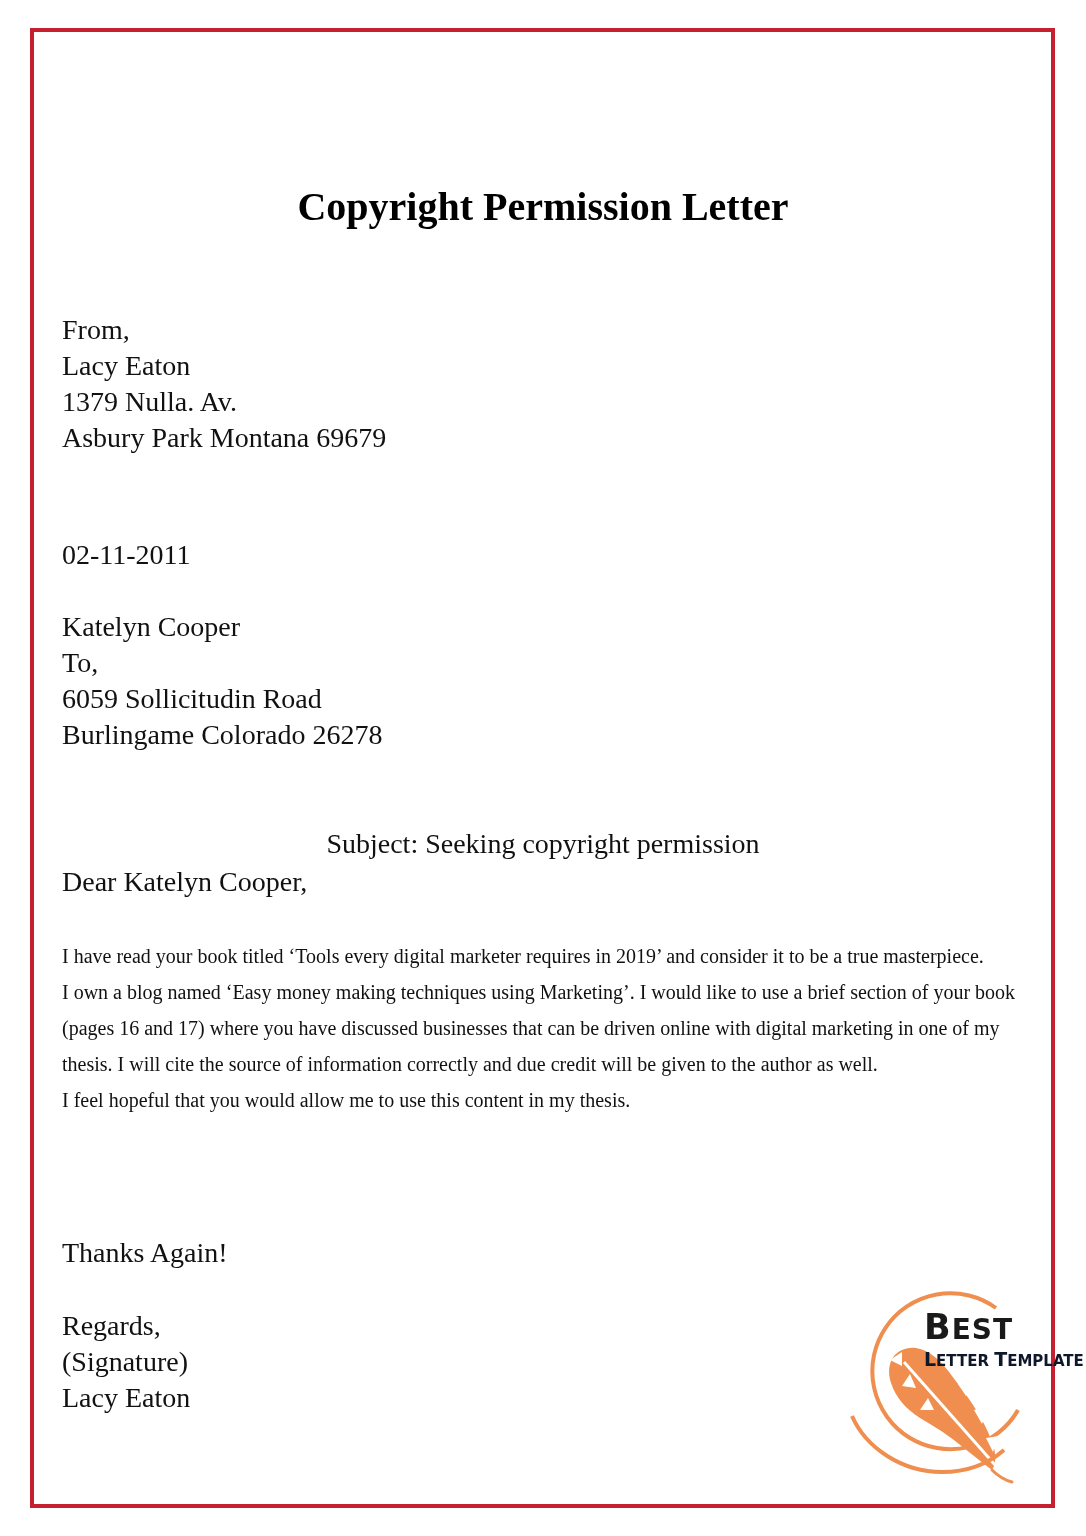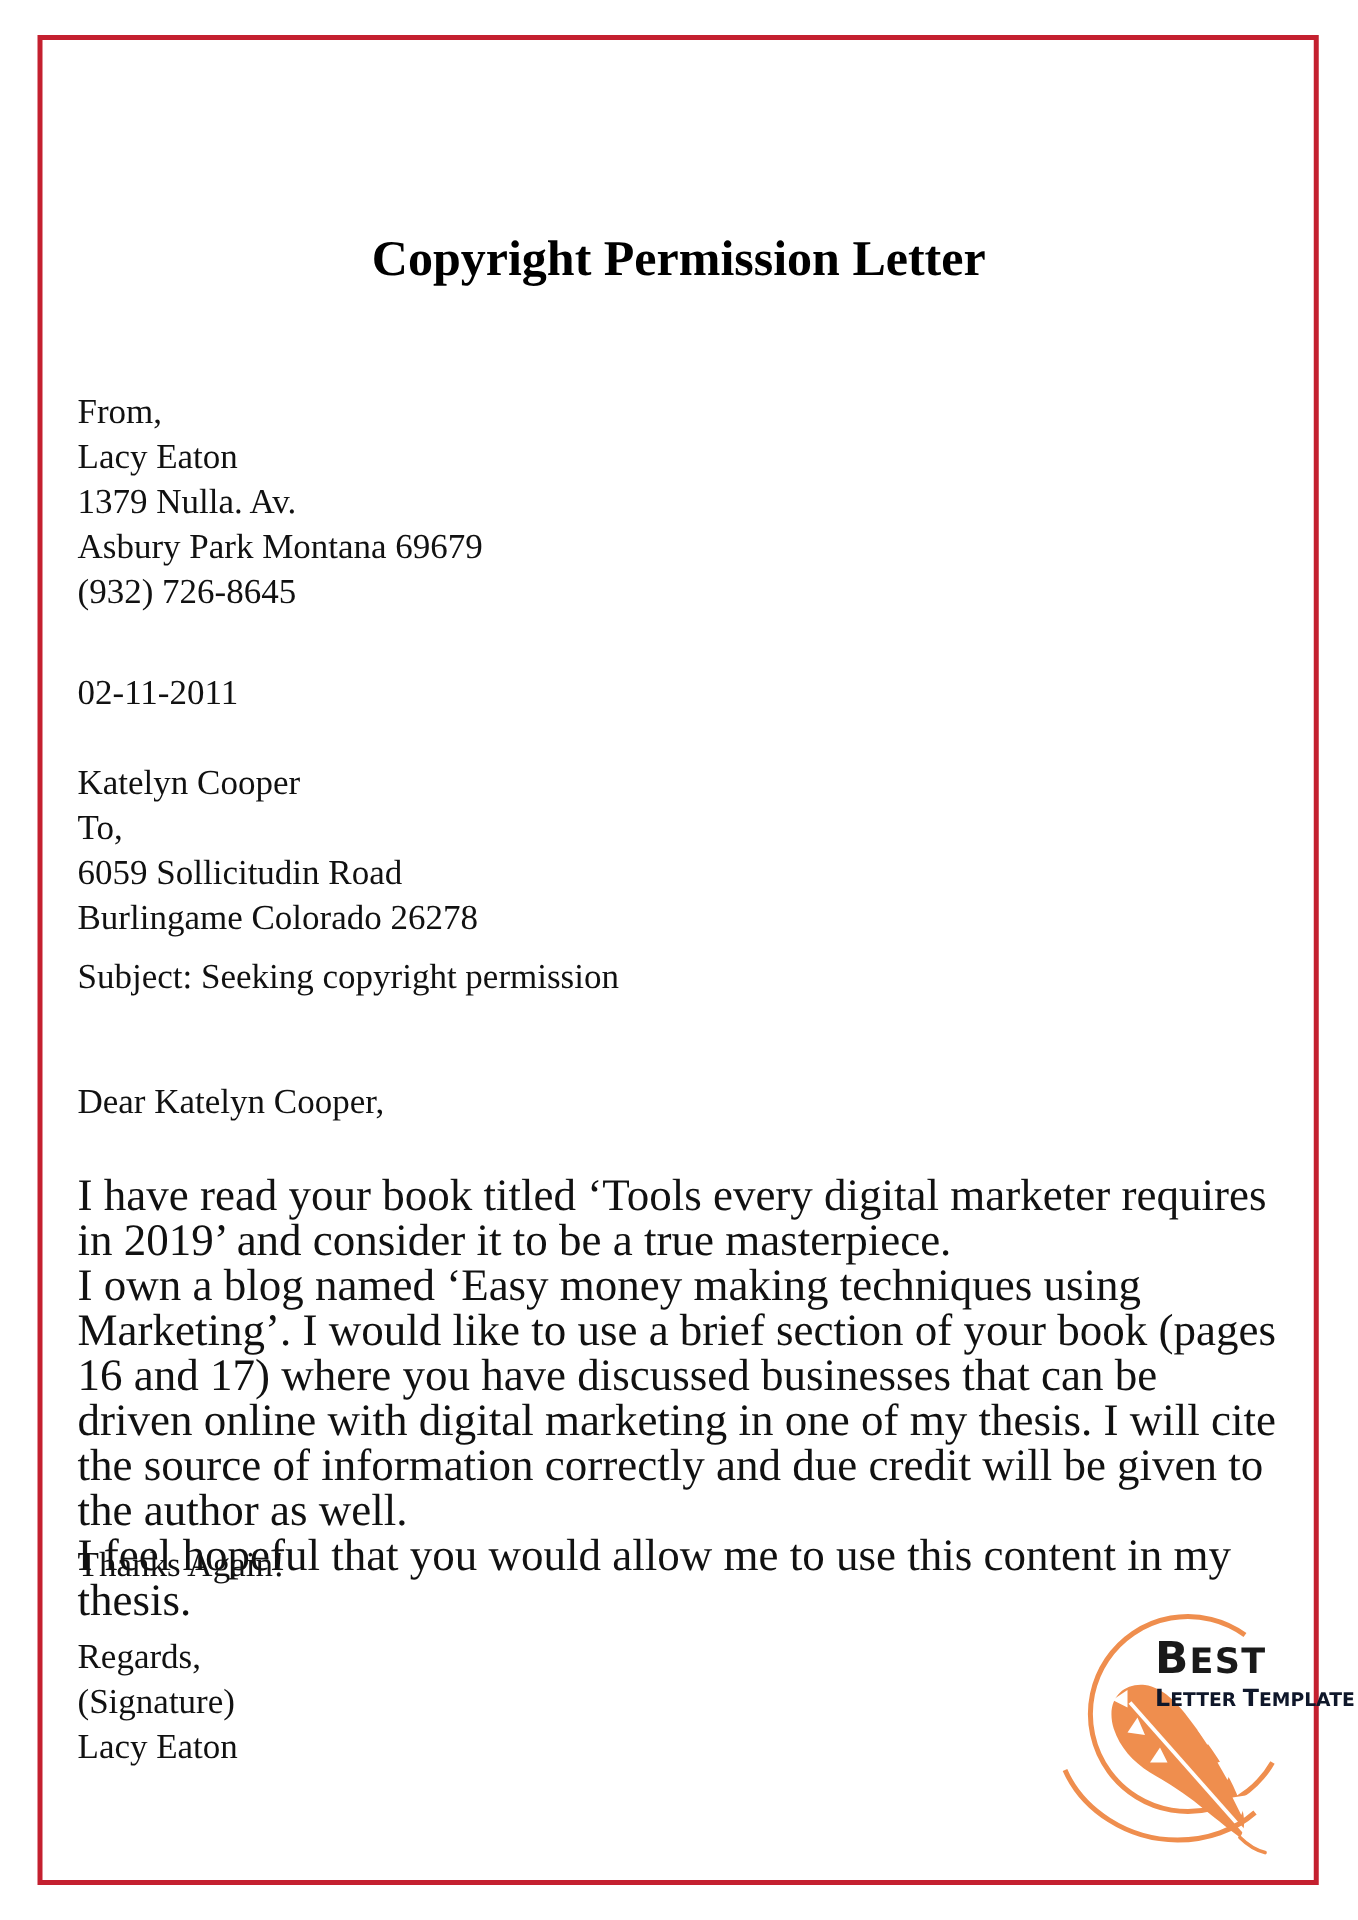--- a/index.html
+++ b/index.html
@@ -51,26 +51,26 @@
     line-height: 36px;
     color: #111111;
   }
   .block .line {
     display: block;
     white-space: pre-wrap;
   }
   .sender-block   { top: 312px; }
   .date-block     { top: 537px; }
   .recipient-block{ top: 609px; }
-  .subject-block  { top: 764px; }
+  .subject-block  { top: 826px; text-align: center; }
   .salutation-block { top: 864px; }
   .body-block     { top: 938px; }
   .body-para {
     margin: 0;
-    font-size: 36px;
+    font-size: 20px;
     line-height: 36px;
     text-align: left;
   }
   .thanks-block   { top: 1235px; }
   .signoff-block  { top: 1308px; }
 
   
   .logo {
     position: absolute;
     left: 846px;
@@ -113,21 +113,20 @@
 
   <div class="content">
 
     <div class="doc-title">Copyright Permission Letter</div>
 
     <div class="block sender-block">
       <span class="line">From,</span>
       <span class="line">Lacy Eaton</span>
       <span class="line">1379 Nulla. Av.</span>
       <span class="line">Asbury Park Montana 69679</span>
-      <span class="line">(932) 726-8645</span>
     </div>
 
     <div class="block date-block">
       <span class="line">02-11-2011</span>
     </div>
 
     <div class="block recipient-block">
       <span class="line">Katelyn Cooper</span>
       <span class="line">To,</span>
       <span class="line">6059 Sollicitudin Road</span>

